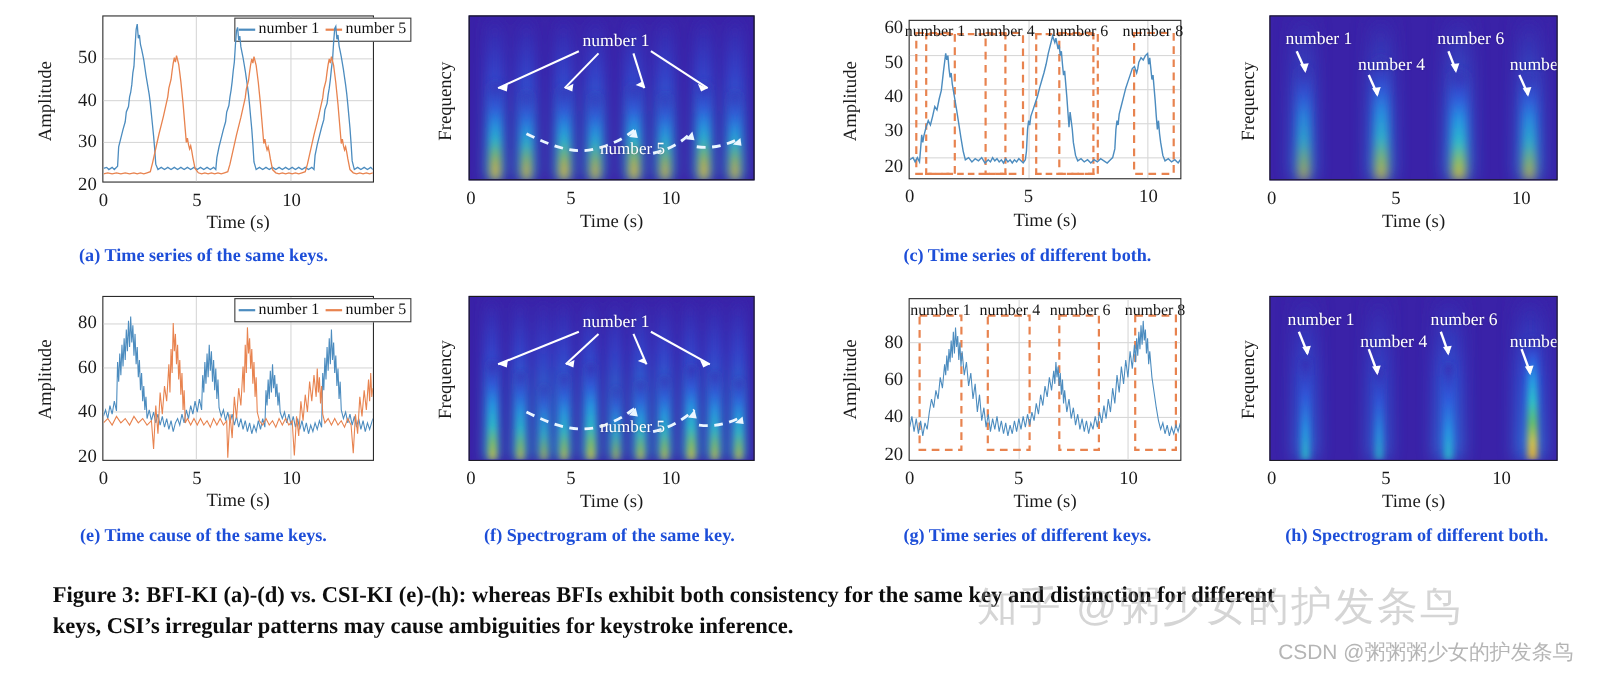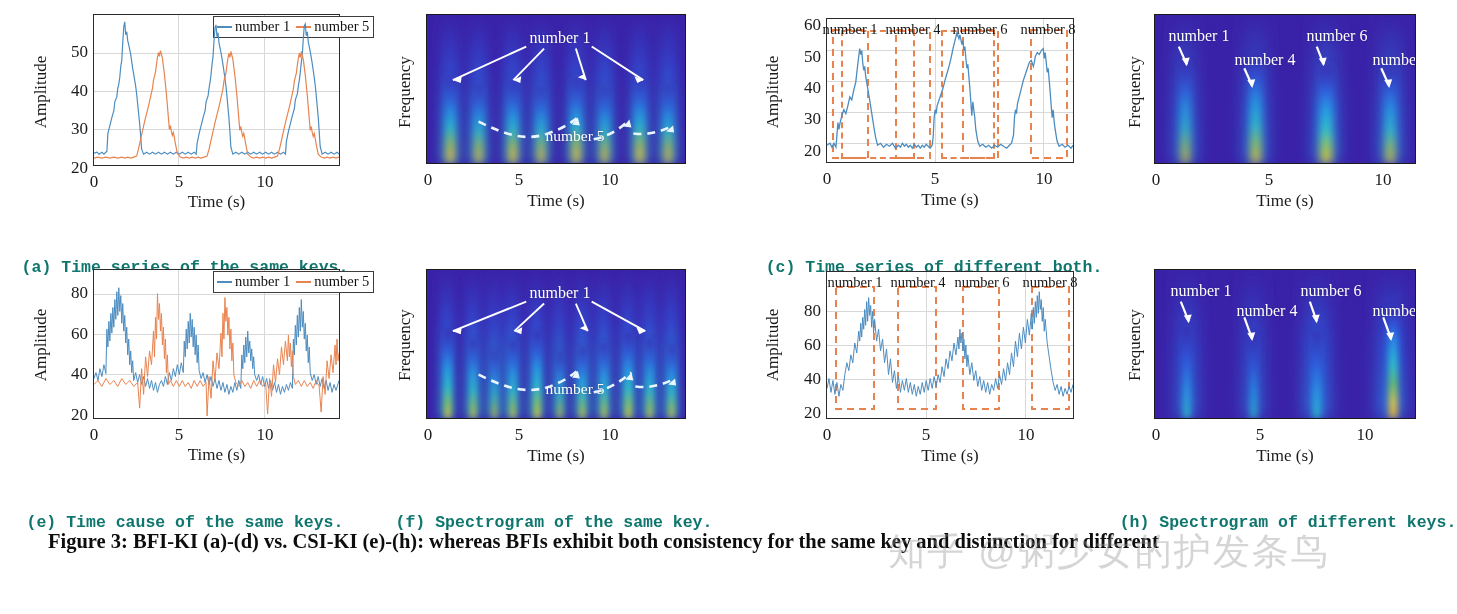--- a/index.html
+++ b/index.html
@@ -101,25 +101,24 @@
   }
   .spec-annot.dashed-lbl { font-size:15.5px; }
 
   svg.overlay { position:absolute; inset:0; width:100%; height:100%; pointer-events:none; z-index:7; }
 
   
   .subcap {
     position:absolute;
     font-size:16.5px;
     font-weight:bold;
-    color:#0f766e;
+    color:#1d4ed8;
     white-space:nowrap;
     transform:translateX(-50%);
-    font-family:Liberation Mono, monospace;
-    margin-top:36px;
+    font-family:Liberation Serif, serif;
   }
 
   
   .maincaption {
     position:absolute;
     left:48px; top:527px; width:1390px;
     font-size:20.5px;
     font-weight:bold;
     line-height:1.38;
     color:#0d0d0d;
@@ -507,20 +506,21 @@
     <div class="keylabel" style="left:254px;top:19px;">number 6</div>
     <div class="keylabel" style="left:322px;top:19px;">number 8</div>
     <div class="ytick" style="left:55px;width:38px;top:56px;">80</div>
     <div class="ytick" style="left:55px;width:38px;top:90px;">60</div>
     <div class="ytick" style="left:55px;width:38px;top:124px;">40</div>
     <div class="ytick" style="left:55px;width:38px;top:158px;">20</div>
     <div class="xtick" style="left:99px;top:170px;">0</div>
     <div class="xtick" style="left:198px;top:170px;">5</div>
     <div class="xtick" style="left:298px;top:170px;">10</div>
     <div class="xlabel" style="left:98px;top:191px;width:248px;">Time (s)</div>
+    <div class="subcap" style="left:206px;top:222px;">(g)  Time series of different keys.</div>
   </div>
 
   <div class="panel" style="left:1092px;top:255px;width:365px;height:250px;">
     <div class="ylabel" style="left:-12px;top:80px;width:110px;text-align:center;">Frequency</div>
     <div class="specbox" style="left:62px;top:14px;width:262px;height:150px;background:#3A22A8;">
       <svg class="overlay" viewBox="0 0 262 150" preserveAspectRatio="none">
         <defs>
           <linearGradient id="hcol" x1="0" y1="1" x2="0" y2="0">
             <stop offset="0%" stop-color="#2ED2C8"></stop>
               <stop offset="30%" stop-color="#25A5E8"></stop>
@@ -576,22 +576,24 @@
       </svg>
       <div class="spec-annot" style="left:46px;top:12px;">number 1</div>
       <div class="spec-annot" style="left:112px;top:32px;">number 4</div>
       <div class="spec-annot" style="left:176px;top:12px;">number 6</div>
       <div class="spec-annot" style="left:248px;top:32px;">number 8</div>
     </div>
     <div class="xtick" style="left:64px;top:170px;">0</div>
     <div class="xtick" style="left:168px;top:170px;">5</div>
     <div class="xtick" style="left:273px;top:170px;">10</div>
     <div class="xlabel" style="left:62px;top:191px;width:262px;">Time (s)</div>
-    <div class="subcap" style="left:196px;top:222px;">(h)  Spectrogram of different keys.</div>
+    <div class="subcap" style="left:196px;top:222px;">(h)  Spectrogram of different both.</div>
   </div>
 
   <div class="maincaption">
     <div>Figure 3: BFI-KI (a)-(d) vs. CSI-KI (e)-(h): whereas BFIs exhibit both consistency for the same key and distinction for different</div>
+    <div>keys, CSI’s irregular patterns may cause ambiguities for keystroke inference.</div>
   </div>
 
   <div class="wm-zhihu">知乎 @粥少女的护发条鸟</div>
+  <div class="wm-csdn">CSDN @粥粥粥少女的护发条鸟</div>
 
 </div>
 
 </body></html>

